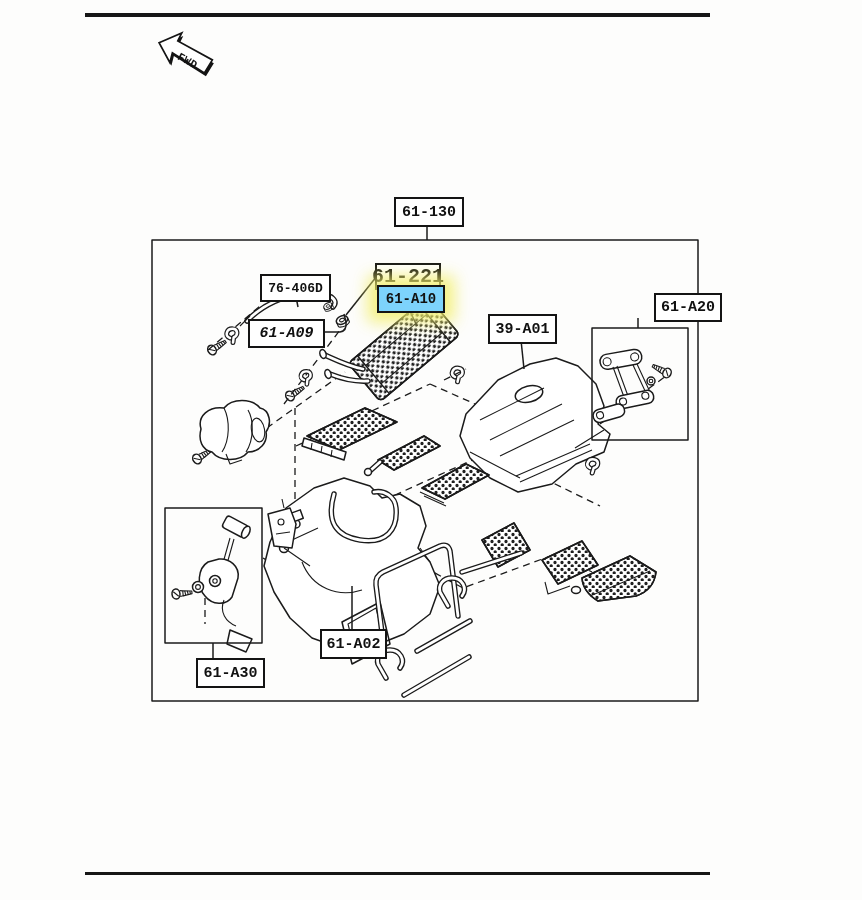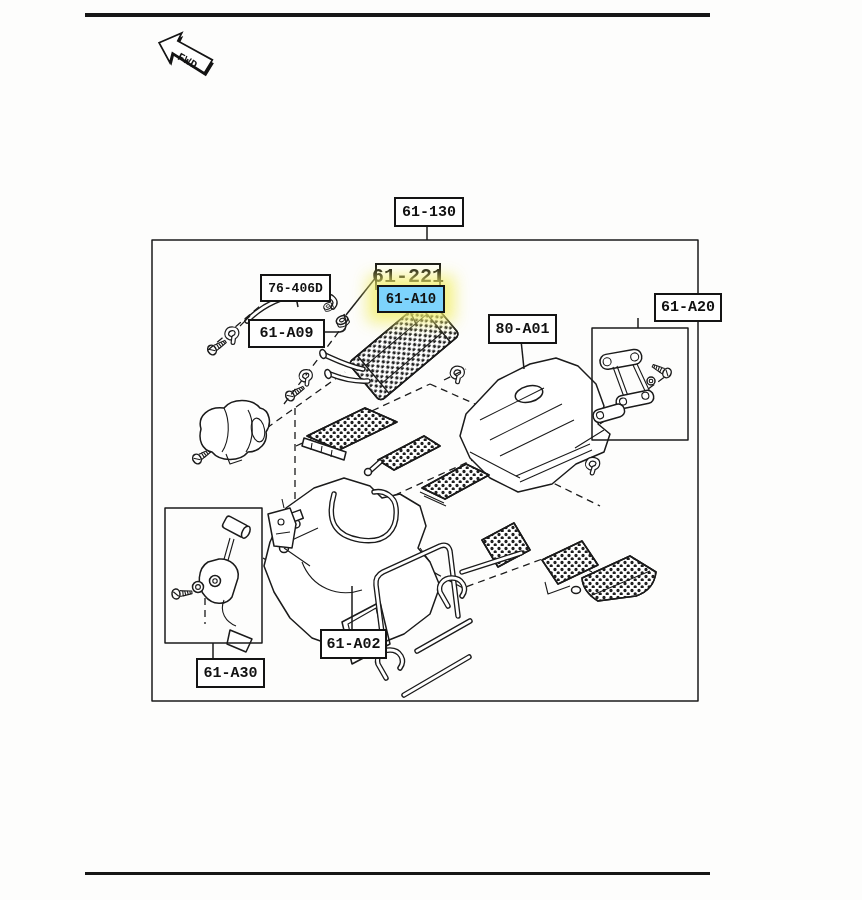--- a/index.html
+++ b/index.html
@@ -281,26 +281,26 @@
   </div>
 
   <div class="callout" style="left:375px;top:263px;width:62px;height:23px;font-size:20px;">
     <span>61-221</span>
   </div>
 
   <div class="callout hl" style="left:377px;top:285px;width:64px;height:24px;font-size:14px;">
     <span>61-A10</span>
   </div>
 
-  <div class="callout" style="left:248px;top:319px;width:73px;height:25px;">
+  <div class="callout" style="left:248px;top:319px;width:73px;height:25px;font-style:italic;">
     <span>61-A09</span>
   </div>
 
   <div class="callout" style="left:488px;top:314px;width:65px;height:26px;">
-    <span>80-A01</span>
+    <span>39-A01</span>
   </div>
 
   <div class="callout" style="left:630px;top:293px;width:64px;height:25px;margin-left:24px;">
     <span>61-A20</span>
   </div>
 
   <div class="callout" style="left:320px;top:629px;width:63px;height:26px;">
     <span>61-A02</span>
   </div>
 

